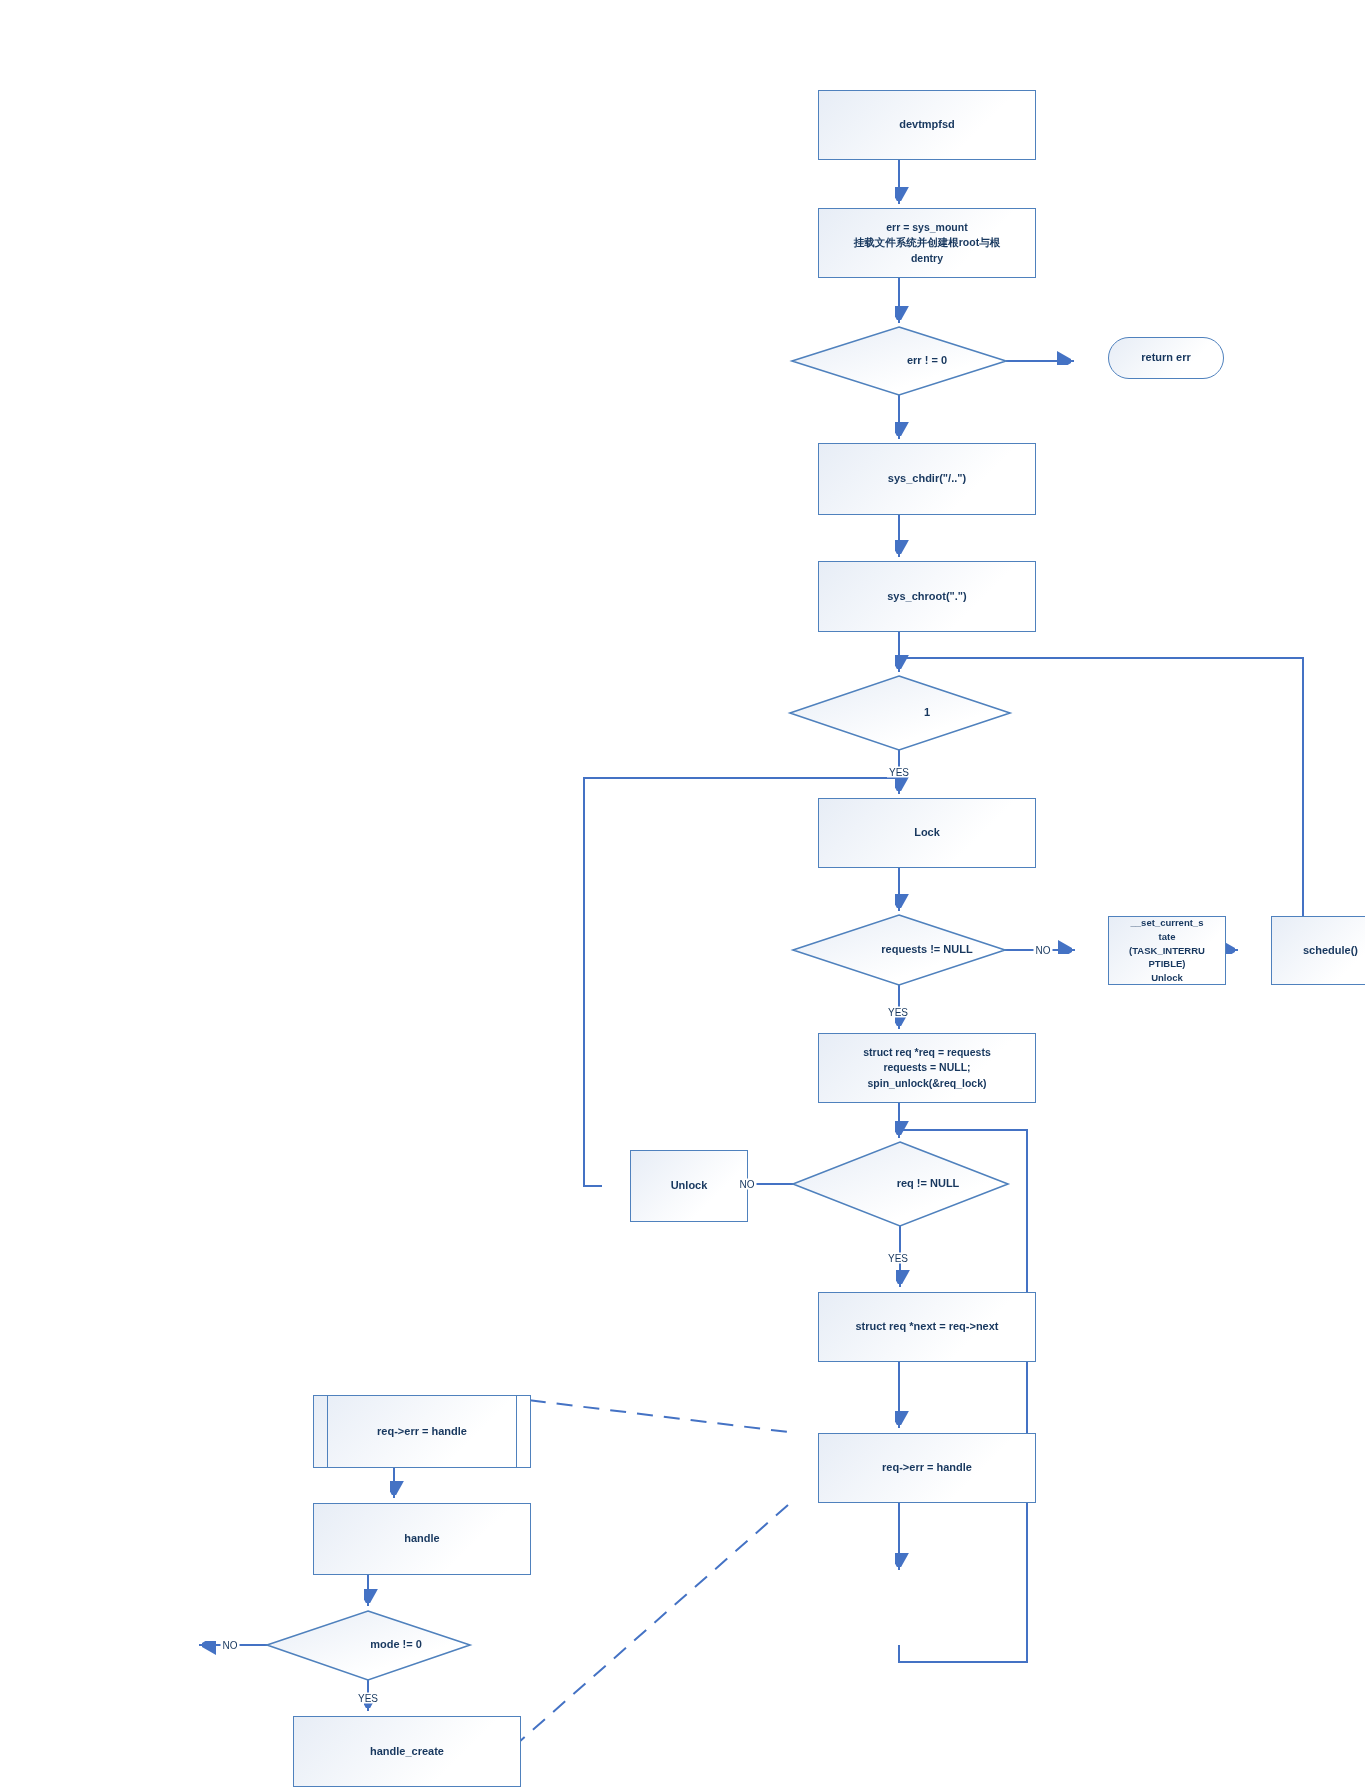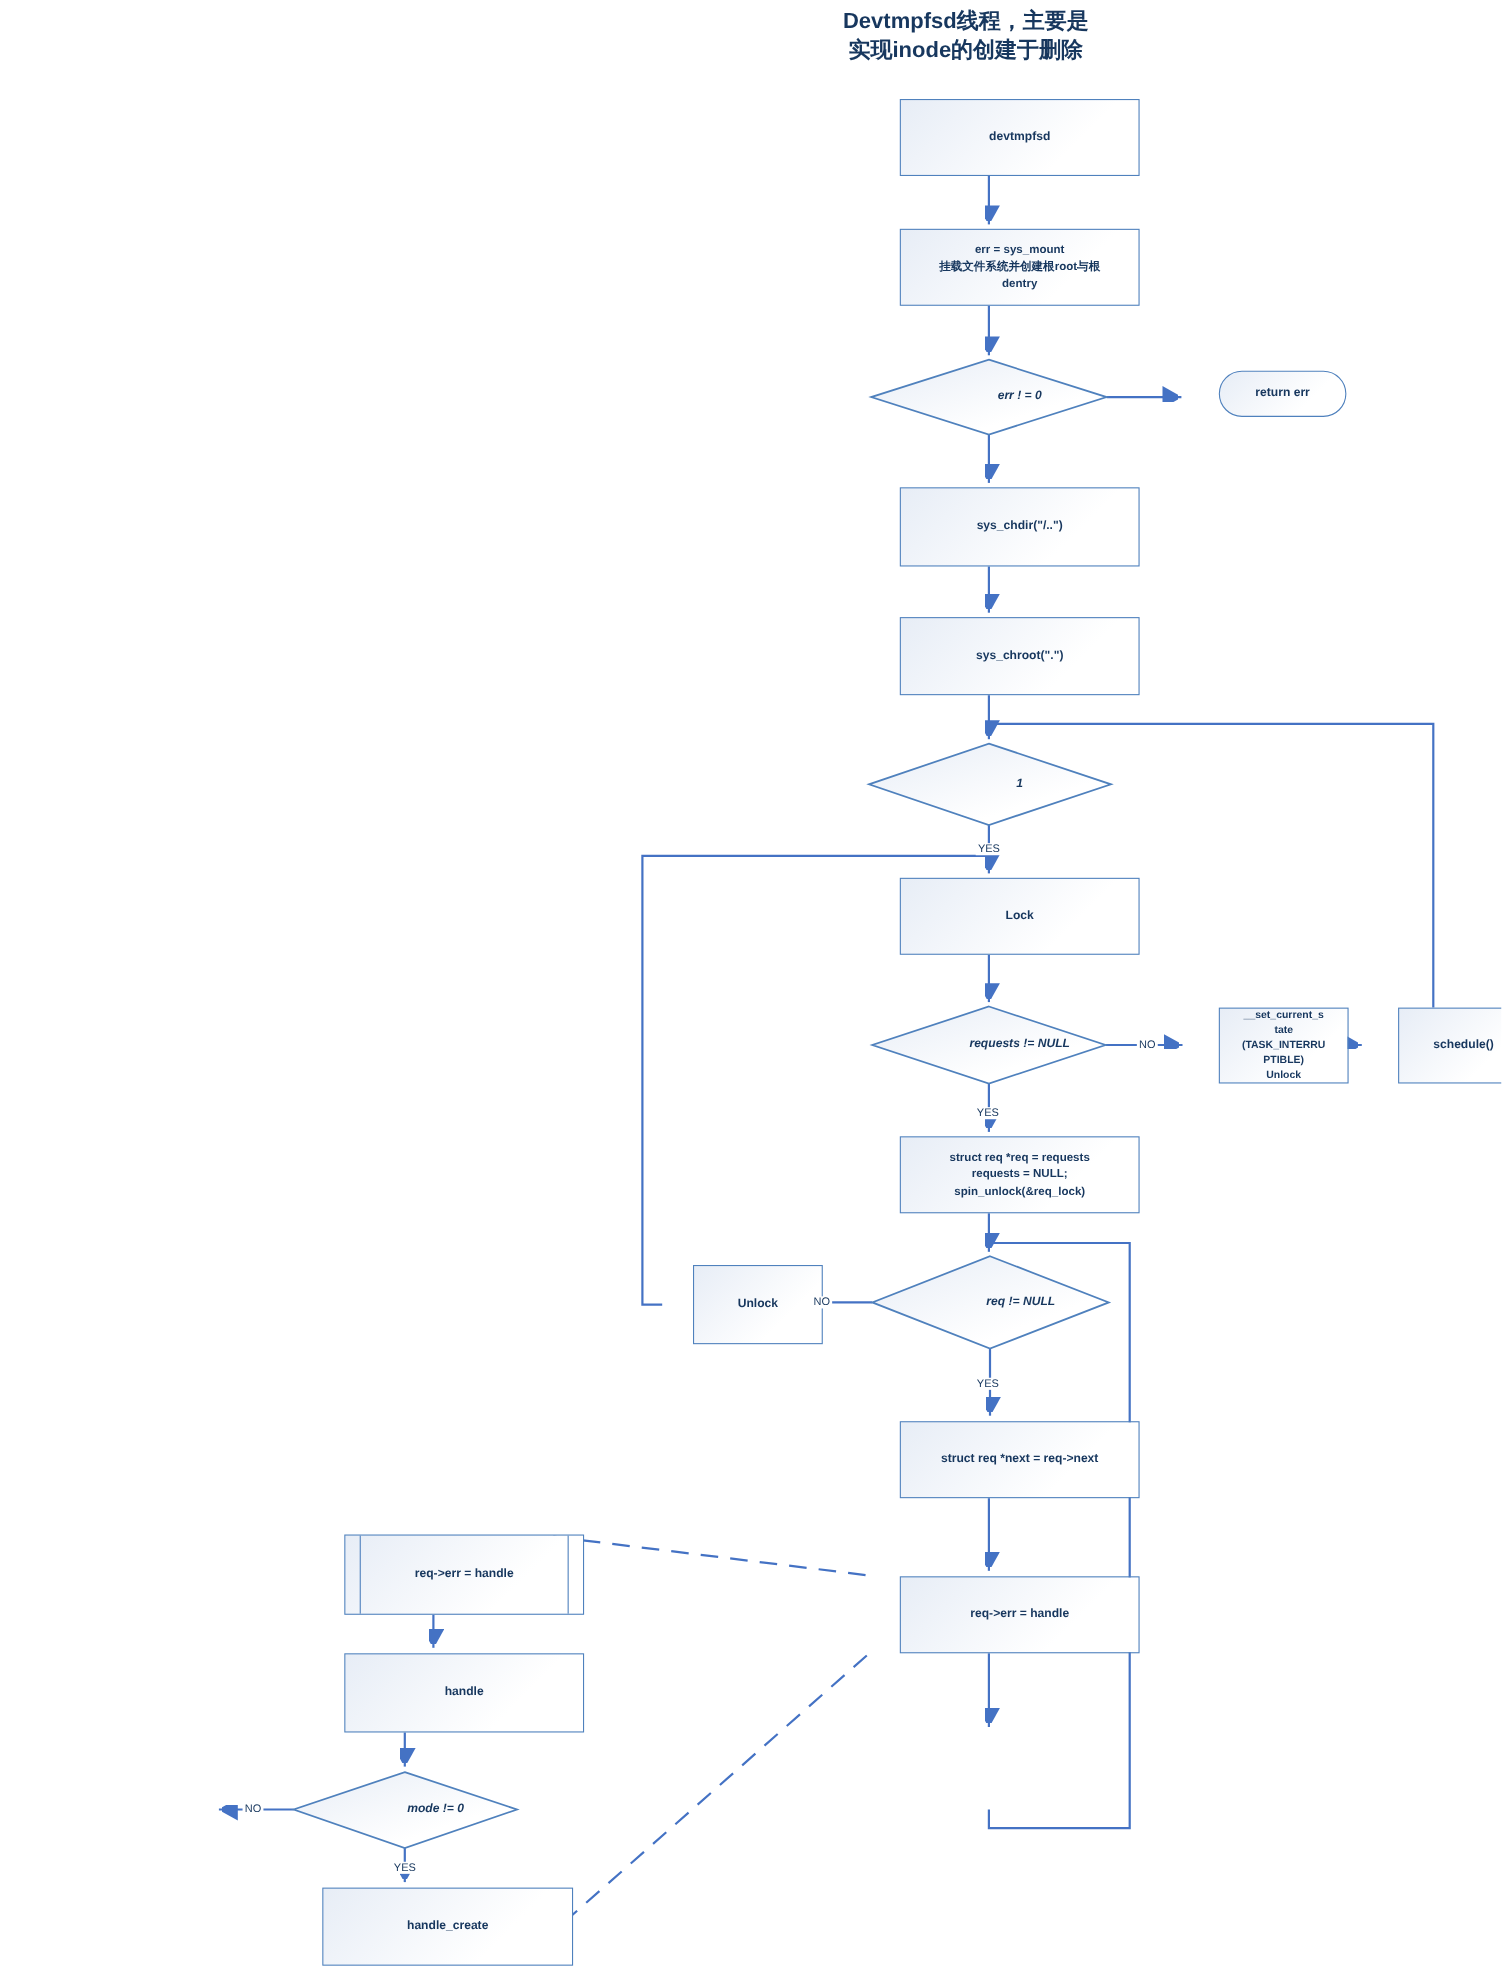--- a/index.html
+++ b/index.html
@@ -16,21 +16,21 @@
     position:absolute;display:flex;flex-direction:column;align-items:center;justify-content:center;
     text-align:center;font-weight:bold;font-size:11px;color:#17375e;line-height:1.45;
     box-sizing:border-box;
     margin-left:28px;
   }
   .rect{
     border:1.6px solid #4f81bd;
     background:linear-gradient(135deg,#e7edf6 0%,#ffffff 70%);
   }
   .oval{border-radius:22px;}
-  .overlay{background:transparent;border:none;font-style:italic;}
+  .overlay{background:transparent;border:none;}
   .pp-bar{position:absolute;top:0;bottom:0;width:0;border-left:1.6px solid #4f81bd;}
   .small{font-size:9.5px;word-break:break-all;padding:0 20px;}
   .edge-label{
     position:absolute;transform:translate(-50%,-50%);
     font-size:10px;font-weight:normal;color:#17375e;background:#ffffff;padding:0 2px;z-index:3;
   }
   .node span, .node div.ln{pointer-events:none;}
 </style>
 </head>
 <body>
@@ -81,24 +81,20 @@
 
     <g fill="url(#nodeGrad)" stroke="#4f81bd" stroke-width="1.6">
       <polygon points="899,327 1006,361 899,395 792,361"></polygon>
       <polygon points="899,676 1010,713 899,750 790,713"></polygon>
       <polygon points="899,915 1005,950 899,985 793,950"></polygon>
       <polygon points="900,1142 1008,1184 900,1226 793,1184"></polygon>
       <polygon points="368,1611 470,1645 368,1680 267,1645"></polygon>
     </g>
   </svg>
 
-  <div class="title">
-    <div>Devtmpfsd线程，主要是</div>
-    <div>实现inode的创建于删除</div>
-  </div>
 
   <div class="node rect" style="left:790px;top:90px;width:218px;height:70px">
     <span>devtmpfsd</span>
   </div>
 
   <div class="node rect" style="left:790px;top:208px;width:218px;height:70px;font-size:10.5px">
     <div class="ln">err = sys_mount</div>
     <div class="ln">挂载文件系统并创建根root与根</div>
     <div class="ln">dentry</div>
   </div>

